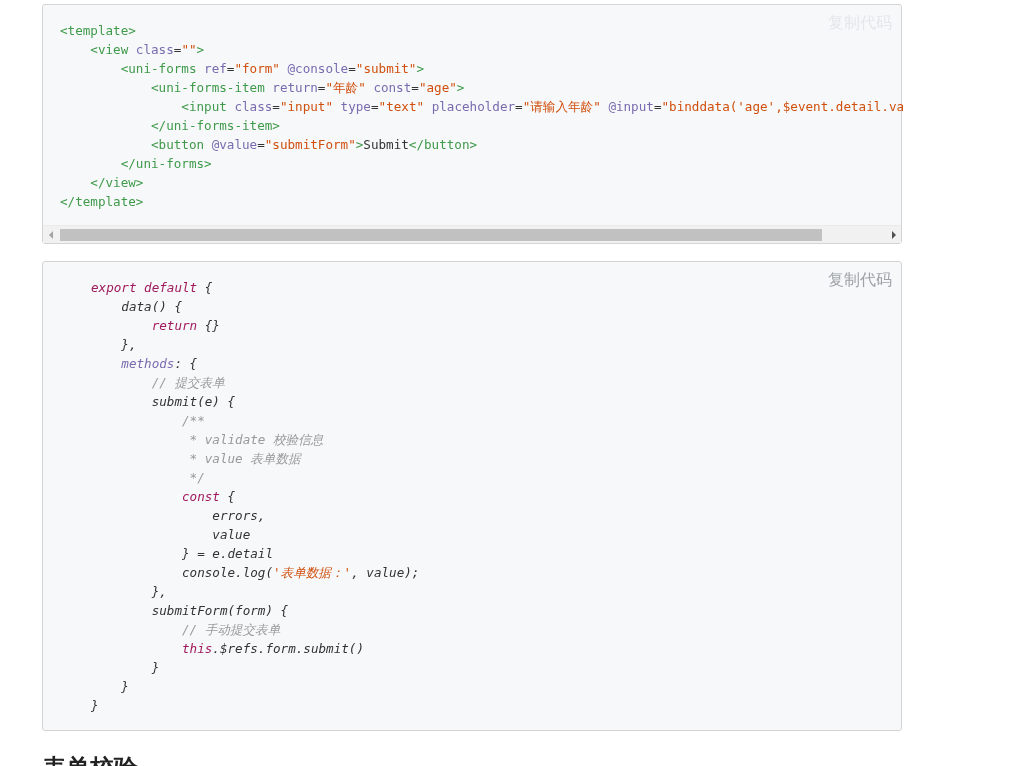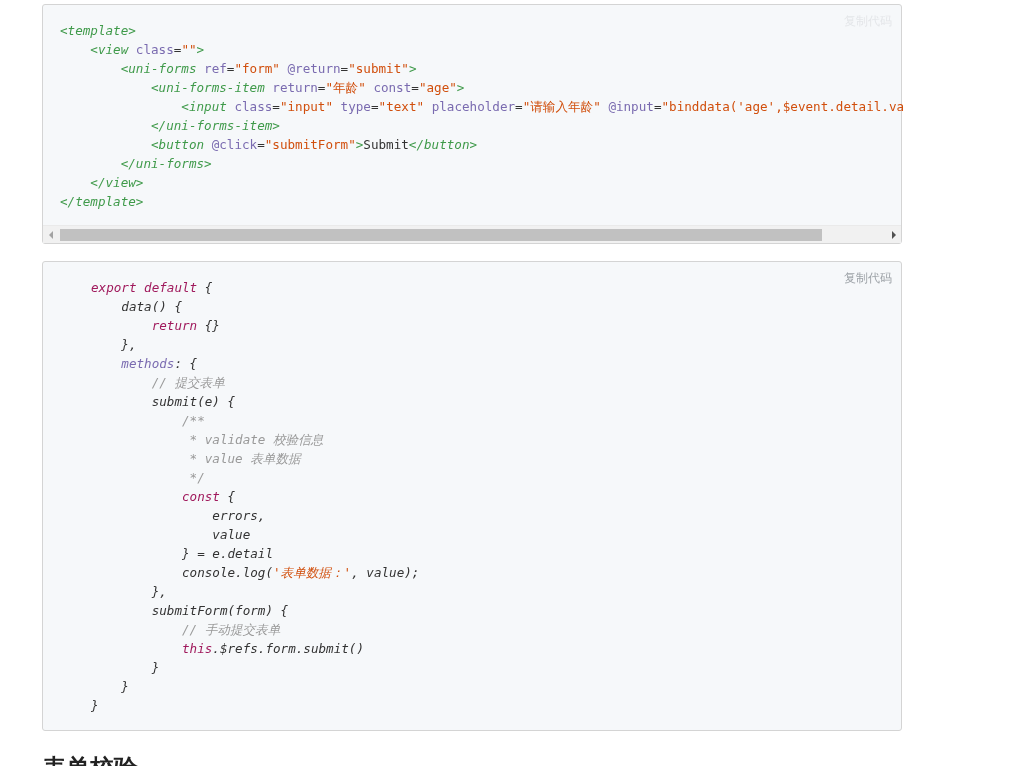--- a/index.html
+++ b/index.html
@@ -5,32 +5,32 @@
   html, body { margin: 0; padding: 0; background: #ffffff; }
   body { width: 1030px; height: 766px; overflow: hidden; position: relative; font-family: "Liberation Sans", sans-serif; }
   .code-block {
     position: absolute; left: 42px; width: 860px;
     background: #f6f8fa; border: 1px solid #d4d4d4; border-radius: 3px;
     box-sizing: border-box;
   }
   #block1 { top: 4px; height: 240px; }
   #block2 { top: 261px; height: 470px; }
   .copy-btn {
-    position: absolute; right: 9px; font-size: 12px; cursor: pointer;
+    position: absolute; right: 9px; font-size: 16px; cursor: pointer;
     font-family: Liberation Serif, serif;
   }
   #block1 .copy-btn { top: 8px; color: #e4e6e9; }
   #block2 .copy-btn { top: 8px; color: #9ea3a8; }
   pre {
     margin: 0; font-family: "DejaVu Sans Mono", "Liberation Mono", monospace;
     font-size: 12.6px; line-height: 19px; color: #333; white-space: pre; overflow: hidden;
   }
   #block1 pre { position: absolute; left: 17px; top: 16px; width: 845px; }
   #block2 pre { position: absolute; left: 48px; top: 16px; font-style: italic; }
-  .tag { color: #22863a; color: #3f9a4a; font-style: italic; }
+  .tag { color: #22863a; color: #3f9a4a; }
   .attr { color: #6f42c1; color: #7a6bb0; }
   .str { color: #d14f0d; }
   .kw { color: #a0195c; }
   .prop { color: #7a6bb0; }
   .cm { color: #999999; }
   .punc { color: #333; }
   .scrollbar {
     position: absolute; left: 0; right: 0; bottom: 0; height: 17px;
     background: #f1f1f1; border-top: 1px solid #eaeaea;
   }
@@ -50,25 +50,25 @@
     font-size: 24px; font-weight: bold; color: #222; font-family: "DejaVu Sans", sans-serif;
   }
 </style>
 </head>
 <body>
 
 <div id="block1" class="code-block">
   <span class="copy-btn">复制代码</span>
   <pre><span><span class="tag">&lt;template</span><span class="tag">&gt;</span></span>
 <span>    <span class="tag">&lt;view</span><span class="punc"> </span><span class="attr">class</span><span class="punc">=</span><span class="str">""</span><span class="tag">&gt;</span></span>
-<span>        <span class="tag">&lt;uni-forms</span><span class="punc"> </span><span class="attr">ref</span><span class="punc">=</span><span class="str">"form"</span><span class="punc"> </span><span class="attr">@return</span><span class="punc">=</span><span class="str">"submit"</span><span class="tag">&gt;</span></span>
+<span>        <span class="tag">&lt;uni-forms</span><span class="punc"> </span><span class="attr">ref</span><span class="punc">=</span><span class="str">"form"</span><span class="punc"> </span><span class="attr">@console</span><span class="punc">=</span><span class="str">"submit"</span><span class="tag">&gt;</span></span>
 <span>            <span class="tag">&lt;uni-forms-item</span><span class="punc"> </span><span class="attr">return</span><span class="punc">=</span><span class="str">"年龄"</span><span class="punc"> </span><span class="attr">const</span><span class="punc">=</span><span class="str">"age"</span><span class="tag">&gt;</span></span>
 <span>                <span class="tag">&lt;input</span><span class="punc"> </span><span class="attr">class</span><span class="punc">=</span><span class="str">"input"</span><span class="punc"> </span><span class="attr">type</span><span class="punc">=</span><span class="str">"text"</span><span class="punc"> </span><span class="attr">placeholder</span><span class="punc">=</span><span class="str">"请输入年龄"</span><span class="punc"> </span><span class="attr">@input</span><span class="punc">=</span><span class="str">"binddata('age',$event.detail.value)"</span></span>
 <span>            <span class="tag">&lt;/uni-forms-item</span><span class="tag">&gt;</span></span>
-<span>            <span class="tag">&lt;button</span><span class="punc"> </span><span class="attr">@click</span><span class="punc">=</span><span class="str">"submitForm"</span><span class="tag">&gt;</span><span class="punc">Submit</span><span class="tag">&lt;/button</span><span class="tag">&gt;</span></span>
+<span>            <span class="tag">&lt;button</span><span class="punc"> </span><span class="attr">@value</span><span class="punc">=</span><span class="str">"submitForm"</span><span class="tag">&gt;</span><span class="punc">Submit</span><span class="tag">&lt;/button</span><span class="tag">&gt;</span></span>
 <span>        <span class="tag">&lt;/uni-forms</span><span class="tag">&gt;</span></span>
 <span>    <span class="tag">&lt;/view</span><span class="tag">&gt;</span></span>
 <span><span class="tag">&lt;/template</span><span class="tag">&gt;</span></span></pre>
   <div class="scrollbar">
     <div class="scroll-left">
       <span class="tri-left"></span>
     </div>
     <div class="scroll-thumb"></div>
     <div class="scroll-right">
       <span class="tri-right"></span>

